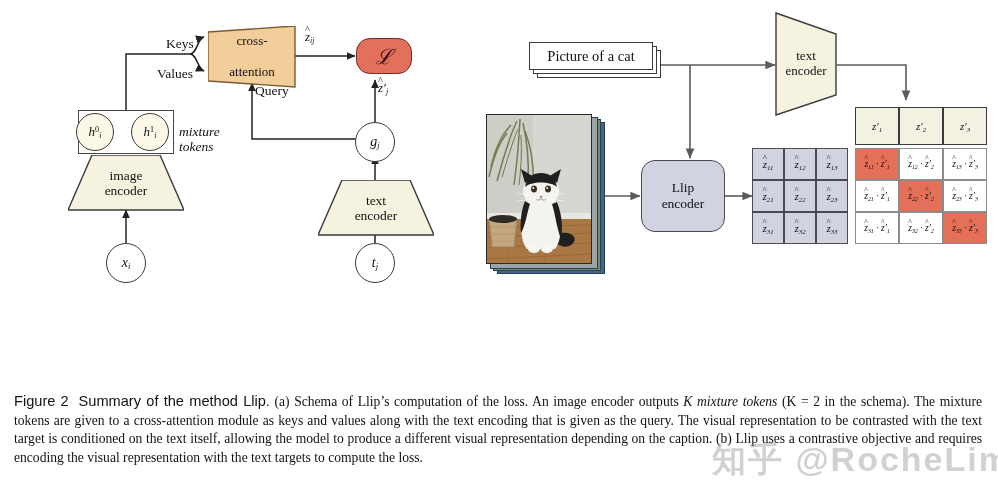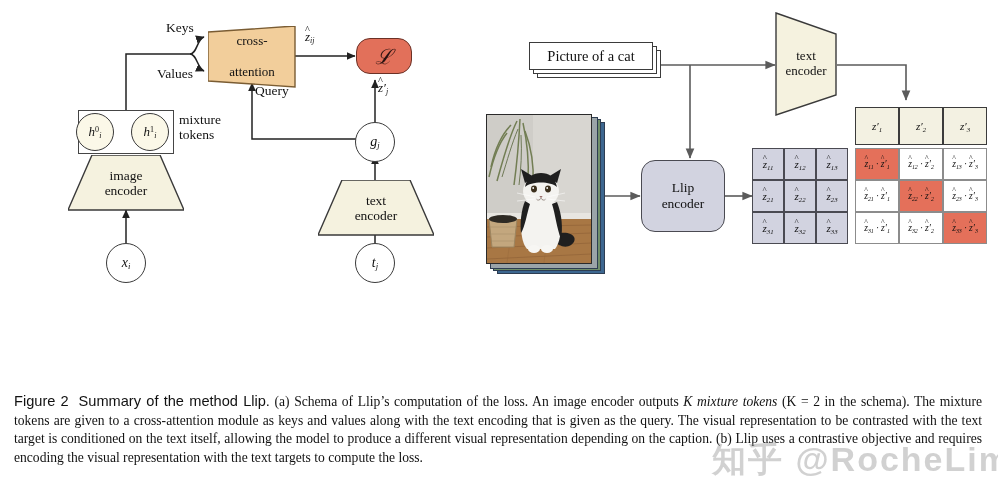--- a/index.html
+++ b/index.html
@@ -176,26 +176,26 @@
     </div>
   </div>
 
   <div class="abs mixture-box" style="left:78px; top:110px; width:96px; height:44px;"></div>
   <div class="abs node-circle" style="left:76px; top:113px; width:38px; height:38px;">
     <span class="mth" style="font-size:13px;">h<span class="sup">0</span><span class="sub">i</span></span>
   </div>
   <div class="abs node-circle" style="left:131px; top:113px; width:38px; height:38px;">
     <span class="mth" style="font-size:13px;">h<span class="sup">1</span><span class="sub">i</span></span>
   </div>
-  <div class="abs" style="left:179px; top:112px; line-height:1.12;">
+  <div class="abs" style="left:179px; top:124px; line-height:1.12;font-style:italic;">
     <div class="label-txt">mixture</div>
     <div class="label-txt">tokens</div>
   </div>
 
-  <div class="abs label-txt" style="left:166px; top:20px;">Keys</div>
+  <div class="abs label-txt" style="left:166px; top:36px;">Keys</div>
   <div class="abs label-txt" style="left:157px; top:66px;">Values</div>
 
   <div class="abs" style="left:208px; top:26px; width:88px; height:62px;">
     <svg width="88" height="62" viewBox="0 0 88 62" style="position:absolute;left:0;top:0;">
       <polygon points="0,6 87,0 87,61 0,55" fill="#F2CE9B" stroke="#7a5c33" stroke-width="1.4"></polygon>
     </svg>
     <div style="position:absolute;inset:0;display:flex;flex-direction:column;align-items:center;justify-content:center;font-size:13px;line-height:1.12;gap:16px;">
       <span>cross-</span>
       <span>attention</span>
     </div>

